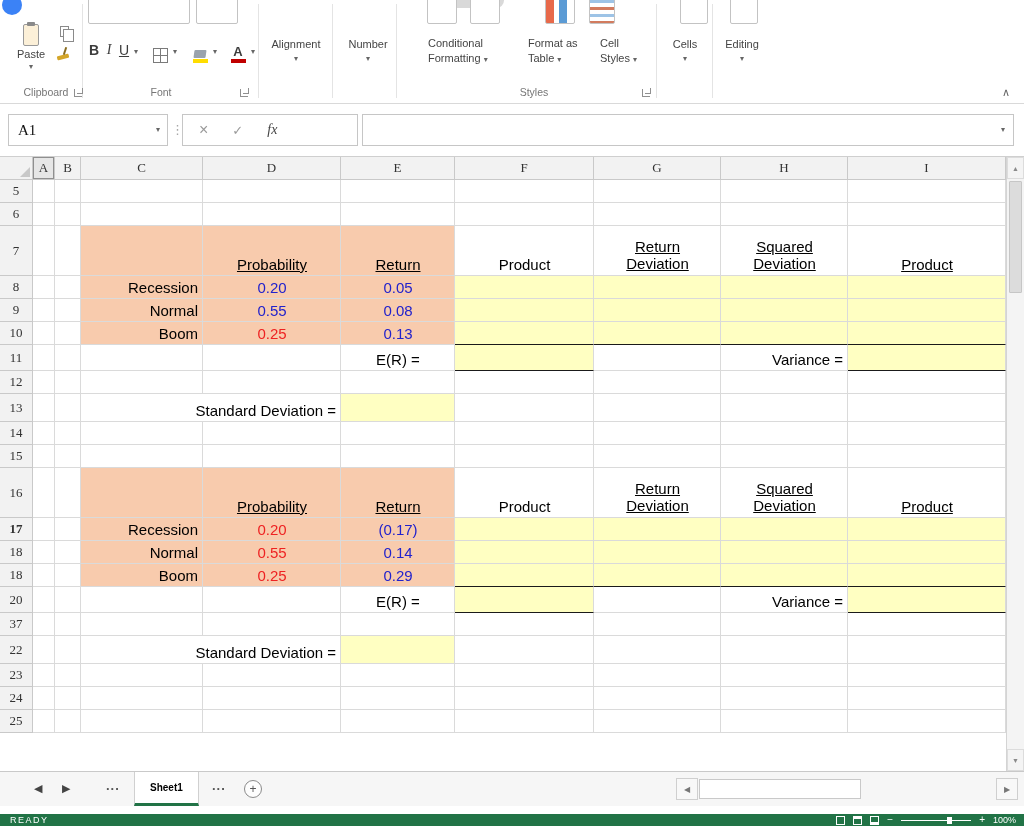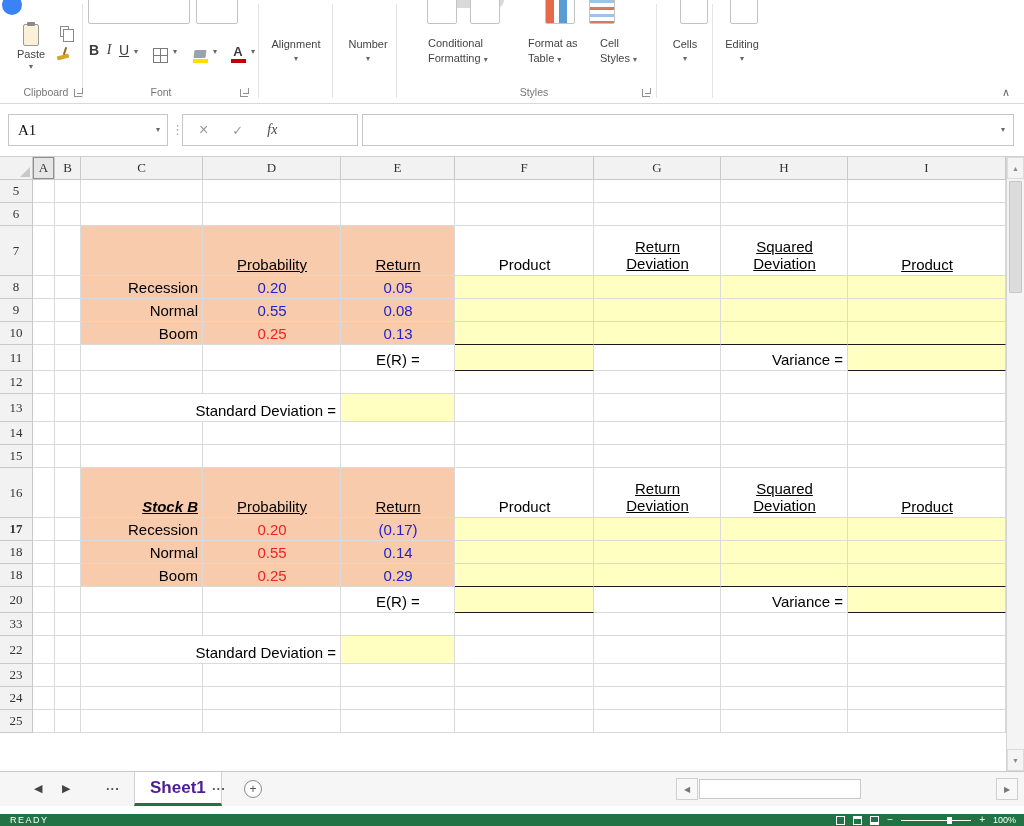--- a/index.html
+++ b/index.html
@@ -67,21 +67,21 @@
   
   .vsb{position:absolute;left:1006px;top:157px;width:18px;height:614px;background:#f4f4f4;border-left:1px solid #d4d4d4}
   .vsb .btn{position:absolute;left:0;width:17px;height:22px;display:flex;align-items:center;justify-content:center;font-size:7px;color:#8a8a8a;background:#f4f4f4;border:1px solid #dcdcdc}
   .vsb .thumb{position:absolute;left:2px;top:24px;width:13px;height:112px;background:#dcdcdc;border:1px solid #c6c6c6;border-radius:1px}
 
   
   .tabbar{position:absolute;left:0;top:771px;width:1024px;height:35px;background:#f6f6f6;border-top:1px solid #c9c9c9}
   .nav{position:absolute;top:10px;font-size:11px;color:#444}
   .ell{position:absolute;top:6px;font-size:13px;font-weight:700;color:#555;letter-spacing:1px}
   .tab{position:absolute;left:134px;top:0;height:34px;padding:0 15px;background:#fff;border-left:1px solid #d0d0d0;border-right:1px solid #d0d0d0;
-       border-bottom:3px solid #217346;display:flex;align-items:center;font-size:17px;font-weight:700;color:#4c1d95}
+       border-bottom:3px solid #217346;display:flex;align-items:center;font-size:10px;font-weight:700;color:#000000}
   .addbtn{position:absolute;left:244px;top:8px;width:18px;height:18px;border:1px solid #8a8a8a;border-radius:50%;display:flex;align-items:center;justify-content:center;font-size:12px;color:#555;background:#fdfdfd}
   .hsb-btn{position:absolute;top:6px;width:22px;height:22px;background:#f8f8f8;border:1px solid #cfcfcf;display:flex;align-items:center;justify-content:center;font-size:8px;color:#777}
   .hsb-thumb{position:absolute;left:699px;top:7px;width:162px;height:20px;background:#fff;border:1px solid #c9c9c9}
 
   
   .statusbar{position:absolute;left:0;top:814px;width:1024px;height:12px}
   .sb-mode{position:absolute;left:10px;top:1px;color:#fff;font-size:9px;letter-spacing:1.5px}
   .sb-right{position:absolute;right:8px;top:1px;display:flex;align-items:center;gap:8px}
   .sb-box{width:9px;height:9px;border:1px solid #fff;display:inline-block}
   .sb-box.v2{border-top-width:3px}
@@ -234,21 +234,21 @@
       <div class="hdrcell" style="grid-area: 8 / 1;">11</div>
       <div class="hdrcell" style="grid-area: 9 / 1;">12</div>
       <div class="hdrcell" style="grid-area: 10 / 1;">13</div>
       <div class="hdrcell" style="grid-area: 11 / 1;">14</div>
       <div class="hdrcell" style="grid-area: 12 / 1;">15</div>
       <div class="hdrcell" style="grid-area: 13 / 1;">16</div>
       <div class="hdrcell" style="grid-area: 14 / 1; font-weight: bold;">17</div>
       <div class="hdrcell" style="grid-area: 15 / 1;">18</div>
       <div class="hdrcell" style="grid-area: 16 / 1;">18</div>
       <div class="hdrcell" style="grid-area: 17 / 1;">20</div>
-      <div class="hdrcell" style="grid-area: 18 / 1;">33</div>
+      <div class="hdrcell" style="grid-area: 18 / 1;">37</div>
       <div class="hdrcell" style="grid-area: 19 / 1;">22</div>
       <div class="hdrcell" style="grid-area: 20 / 1;">23</div>
       <div class="hdrcell" style="grid-area: 21 / 1;">24</div>
       <div class="hdrcell" style="grid-area: 22 / 1;">25</div>
       <div class="bgcell" style="grid-area: 2 / 2;"></div>
       <div class="bgcell" style="grid-area: 2 / 3;"></div>
       <div class="bgcell" style="grid-area: 2 / 4;"></div>
       <div class="bgcell" style="grid-area: 2 / 5;"></div>
       <div class="bgcell" style="grid-area: 2 / 6;"></div>
       <div class="bgcell" style="grid-area: 2 / 7;"></div>
@@ -484,23 +484,20 @@
       </div>
       <div class="txtcell" style="grid-area: 8 / 6; align-items: flex-end; justify-content: center;">
         <span>E(R) =</span>
       </div>
       <div class="txtcell" style="grid-area: 8 / 9; align-items: flex-end; justify-content: flex-end;">
         <span>Variance =</span>
       </div>
       <div class="txtcell" style="grid-area: 10 / 4 / auto / span 2; align-items: flex-end; justify-content: flex-end;">
         <span>Standard Deviation =</span>
       </div>
-      <div class="txtcell" style="grid-area: 13 / 4; font-weight: 700; font-style: italic; align-items: flex-end; justify-content: flex-end;">
-        <span style="text-decoration: underline;">Stock B</span>
-      </div>
       <div class="txtcell" style="grid-area: 13 / 5; align-items: flex-end; justify-content: center;">
         <span style="text-decoration: underline;">Probability</span>
       </div>
       <div class="txtcell" style="grid-area: 13 / 6; align-items: flex-end; justify-content: center;">
         <span style="text-decoration: underline;">Return</span>
       </div>
       <div class="txtcell" style="grid-area: 13 / 7; align-items: flex-end; justify-content: center;">
         <span>Product</span>
       </div>
       <div class="txtcell" style="grid-area: 13 / 8; flex-direction: column; line-height: 1.12; justify-content: flex-end; align-items: center; padding-bottom: 3px;">

